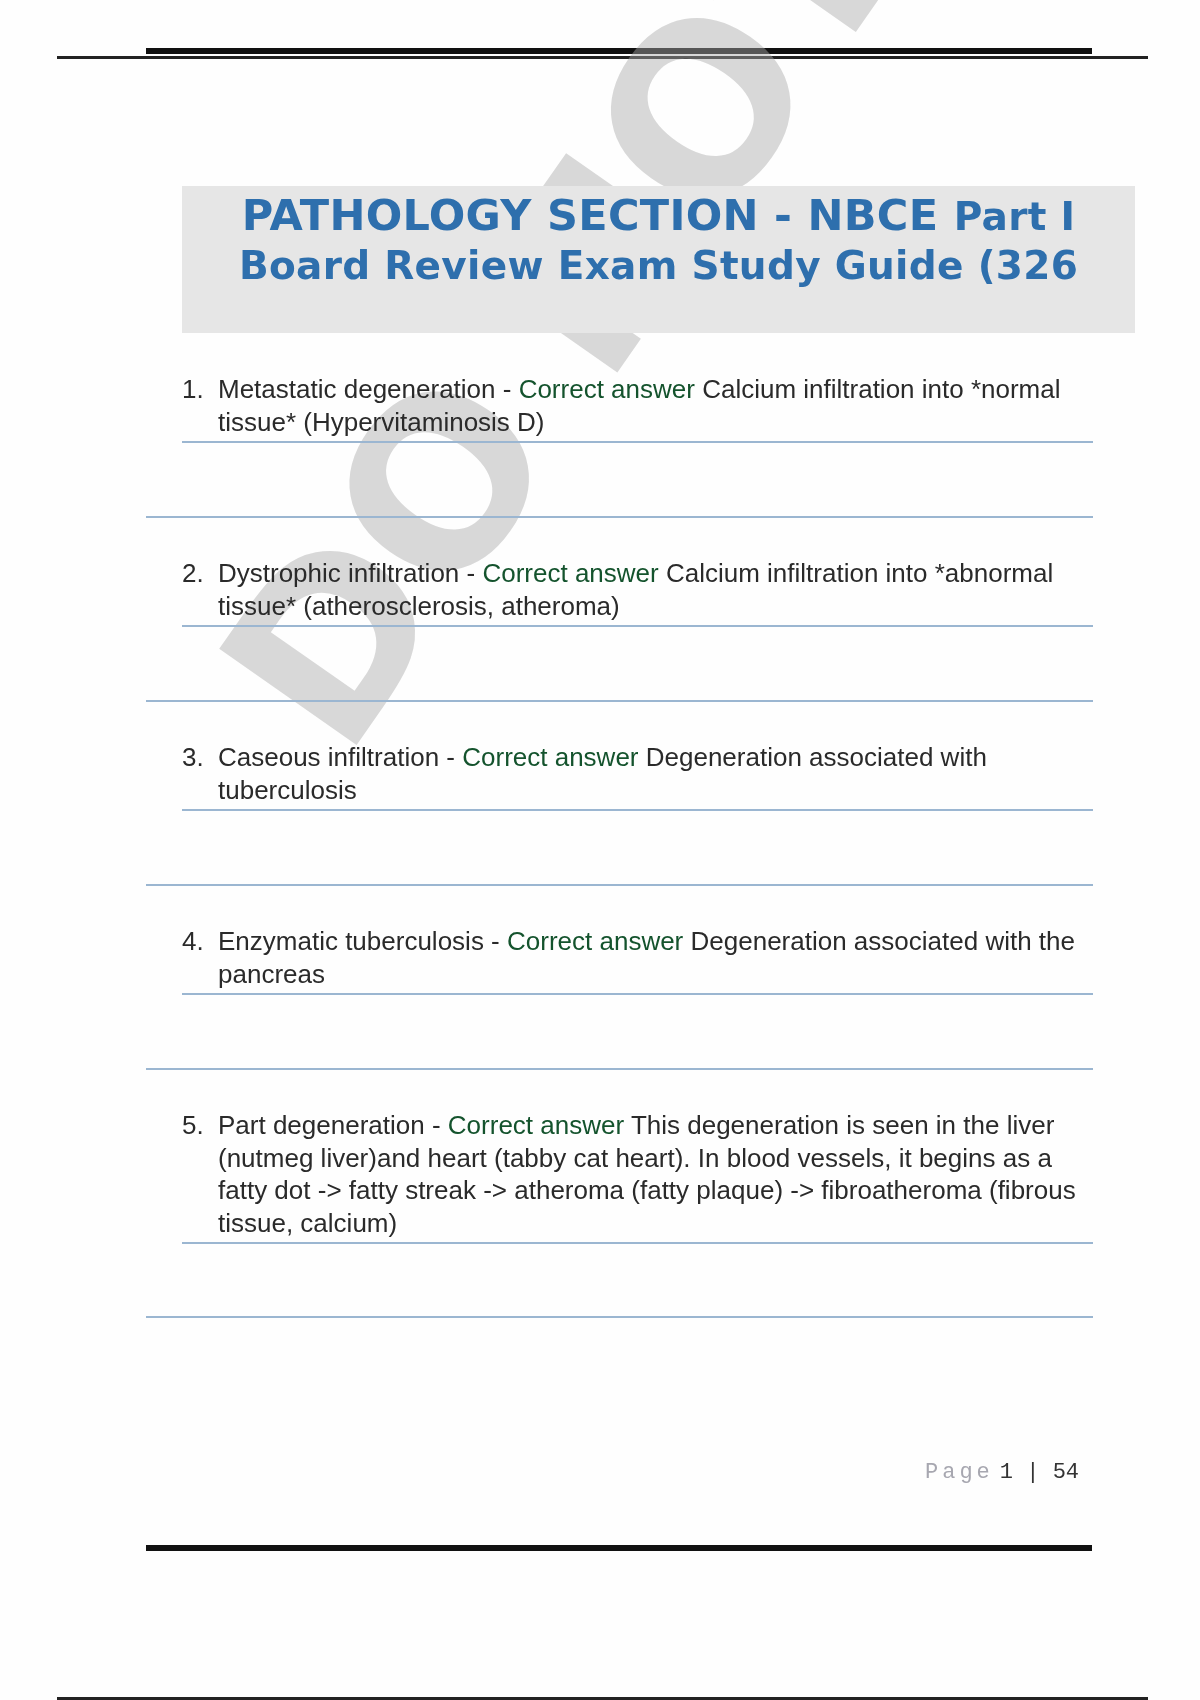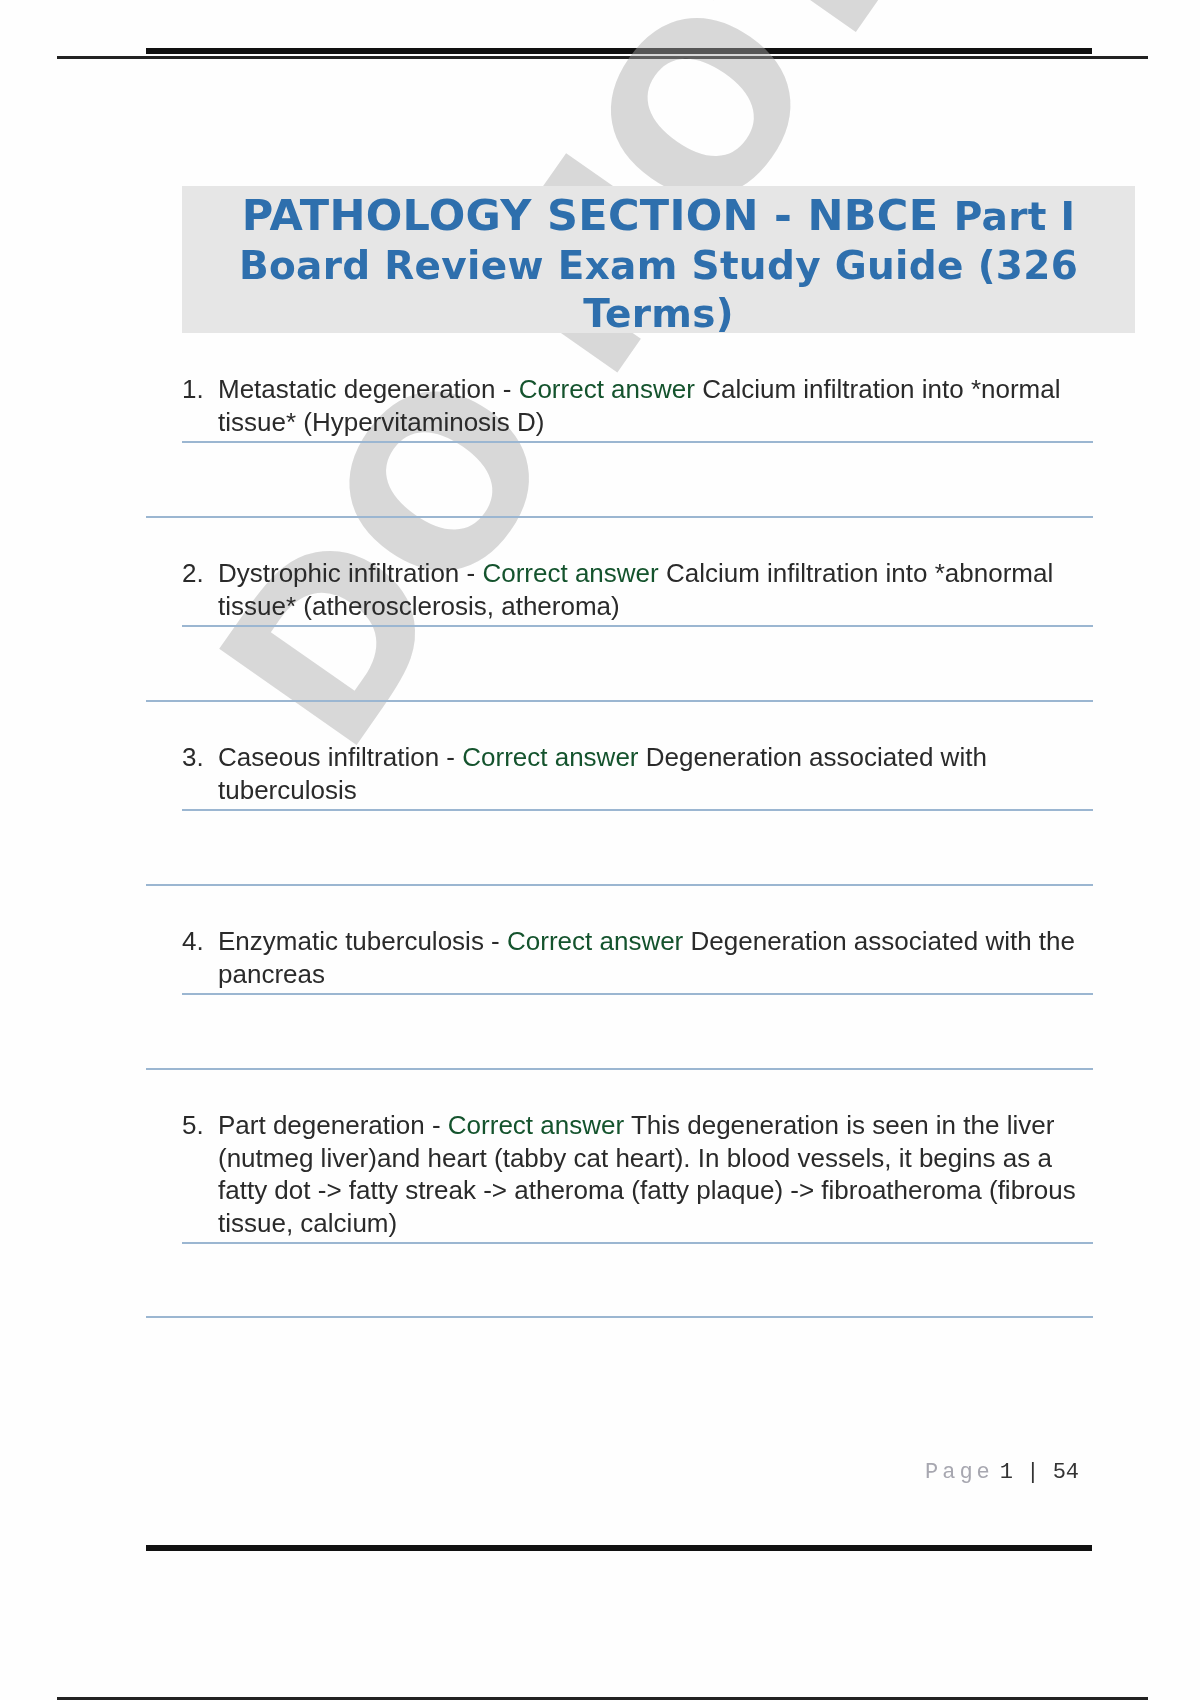--- a/index.html
+++ b/index.html
@@ -55,21 +55,20 @@
 <div class="rule top-thin"></div>
 
 <div class="watermark">DO NOT COPY</div>
 
 <div class="title-box">
   <div class="title-line1">
     <span>PATHOLOGY SECTION - NBCE</span>
     <span class="small">Part I</span>
   </div>
   <div class="title-line2">Board Review Exam Study Guide (326</div>
-  <div class="title-line2">Terms)</div>
 </div>
 
 <div class="item" style="top:373px">
   <div class="item-text">
     <span class="num">1.</span>
     <span>Metastatic degeneration</span><span> - </span><span class="ca">Correct answer</span>
     <span>Calcium infiltration into *normal tissue* (Hypervitaminosis D)</span>
   </div>
   <div class="uline"></div>
 </div>

